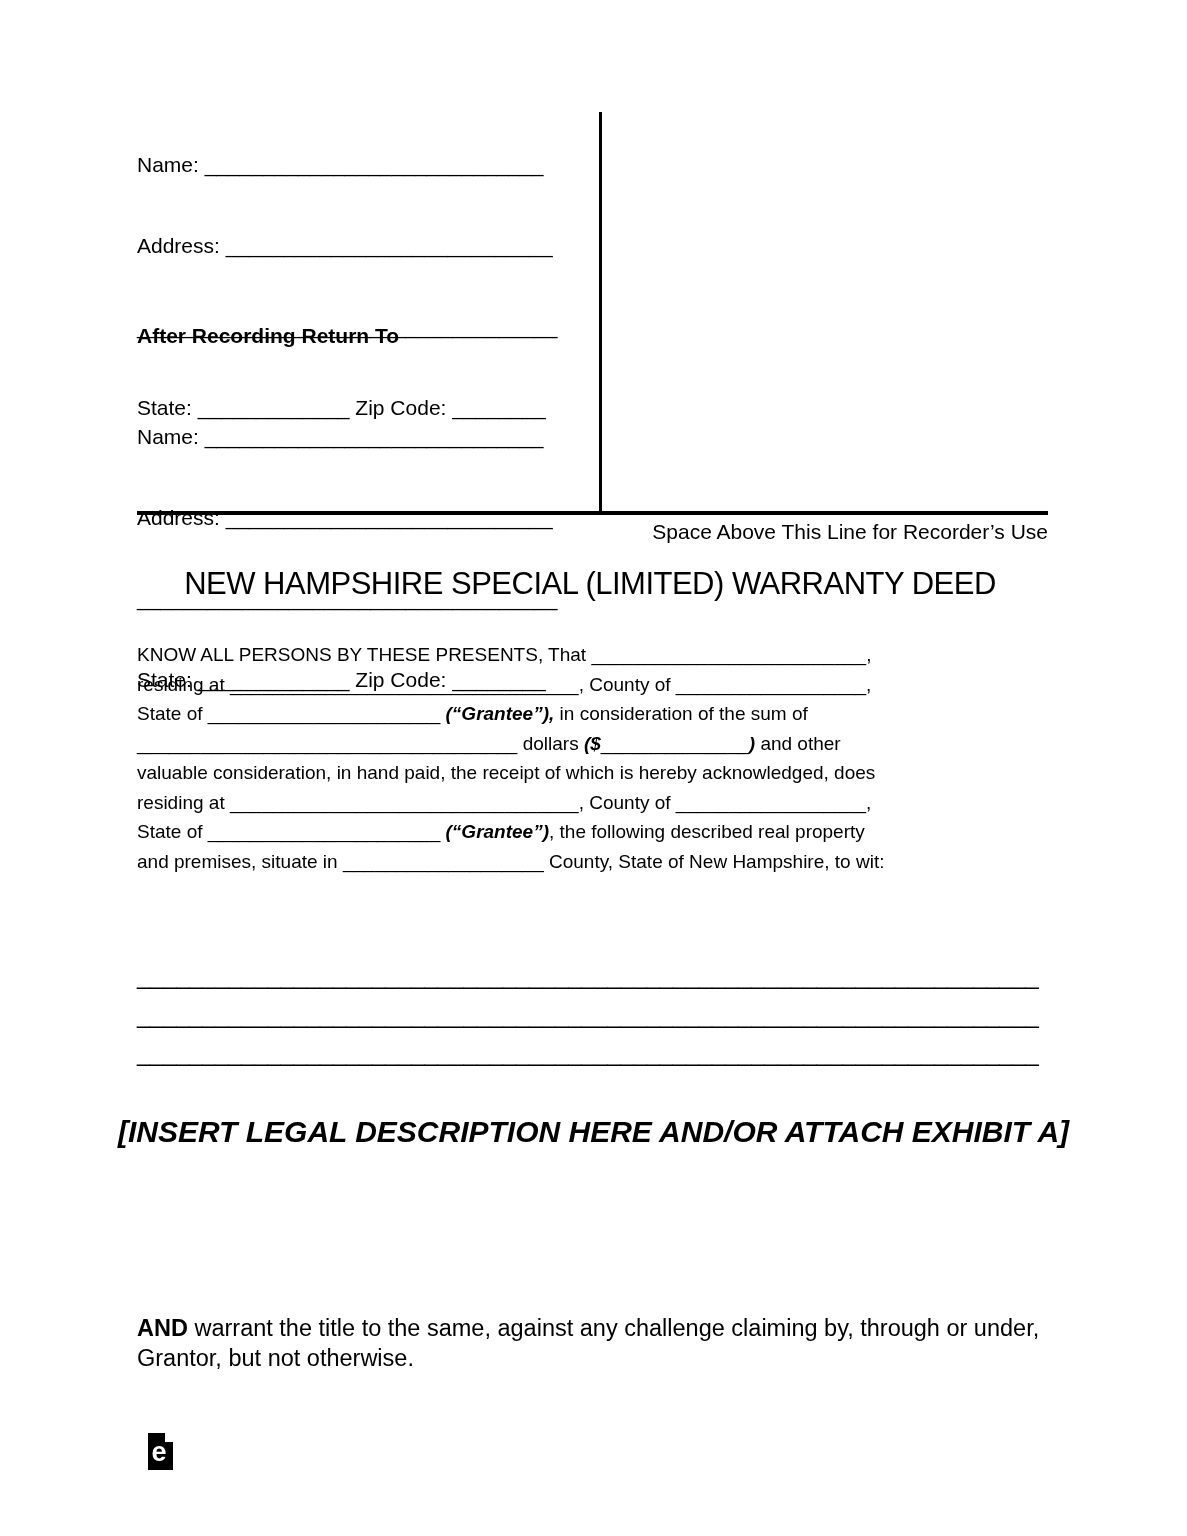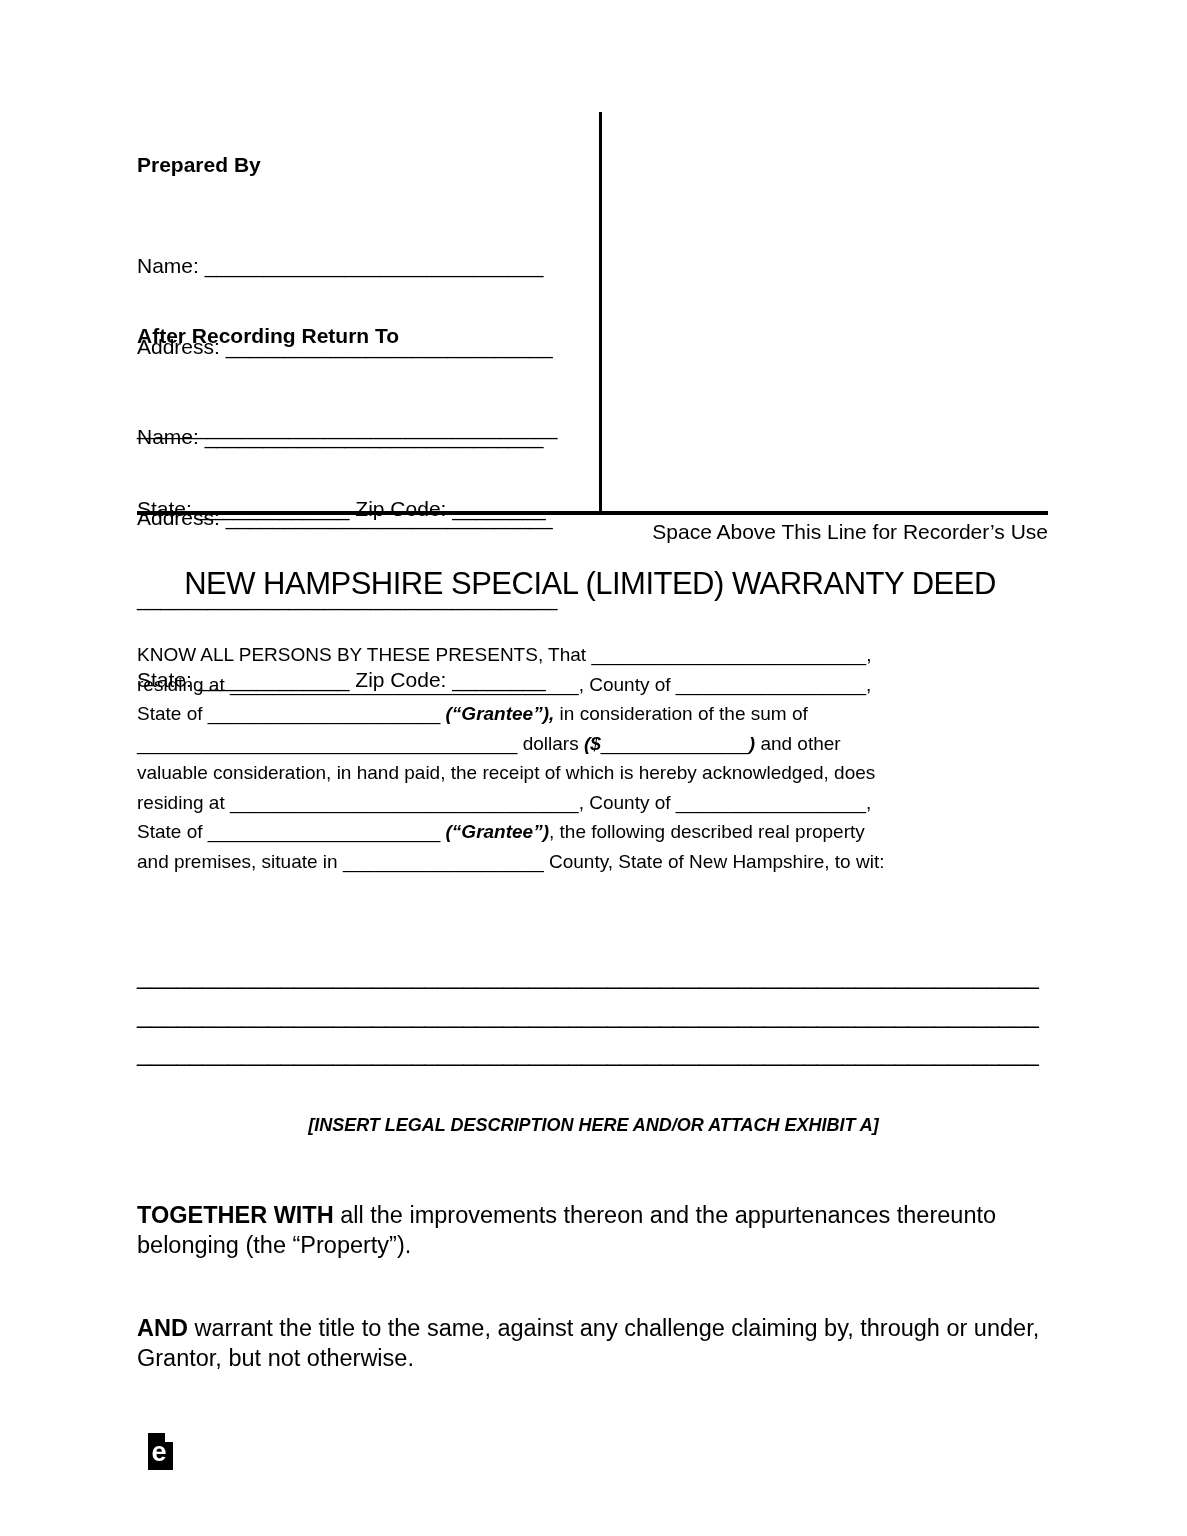--- a/index.html
+++ b/index.html
@@ -32,21 +32,21 @@
 
   .deed-par { left: 137px; top: 640px; font-size: 19px; line-height: 29.5px; }
   .deed-par .line { white-space: pre; }
   .bi { font-weight: bold; font-style: italic; }
 
   .desc-blanks { left: 137px; top: 957px; font-size: 23.5px; line-height: 38.5px; }
   .desc-blanks .line { white-space: pre; }
 
   .insert-legal {
     left: 0; top: 1115px; width: 1187px; text-align: center;
-    font-size: 18px; font-weight: bold; font-style: italic; white-space: nowrap;
+    font-size: 30px; font-weight: bold; font-style: italic; white-space: nowrap;
   }
 
   .clause { left: 137px; font-size: 23.5px; line-height: 30px; }
   .clause .line { white-space: pre; }
   .b { font-weight: bold; }
 
   
   .logo {
     left: 148px; top: 1433px; width: 25px; height: 37px; background: #000;
     clip-path: polygon(0 0, 17px 0, 17px 9px, 25px 9px, 25px 37px, 0 37px);
@@ -61,21 +61,20 @@
     color: #fff; font-weight: bold; font-size: 27px; line-height: 35px;
     text-align: center; font-family: "Liberation Sans", sans-serif;
   }
 </style>
 </head>
 <body>
 
 <div class="page">
 
   <div class="abs addr-block" style="top:97px">
-    <div class="addr-heading">Prepared By</div>
     <div>Name: _____________________________</div>
     <div>Address: ____________________________</div>
     <div>____________________________________</div>
     <div>State: _____________ Zip Code: ________</div>
   </div>
 
   <div class="abs addr-block" style="top:268px">
     <div class="addr-heading">After Recording Return To</div>
     <div>Name: _____________________________</div>
     <div>Address: ____________________________</div>
@@ -102,24 +101,20 @@
   </div>
 
   <div class="abs desc-blanks">
     <div class="line">_____________________________________________________________________</div>
     <div class="line">_____________________________________________________________________</div>
     <div class="line">_____________________________________________________________________</div>
   </div>
 
   <div class="abs insert-legal">[INSERT LEGAL DESCRIPTION HERE AND/OR ATTACH EXHIBIT A]</div>
 
-  <div class="abs clause" style="top:1200px">
-    <div class="line"><span class="b">TOGETHER WITH</span><span> all the improvements thereon and the appurtenances thereunto</span></div>
-    <div class="line">belonging (the “Property”).</div>
-  </div>
 
   <div class="abs clause" style="top:1313px">
     <div class="line"><span class="b">AND</span><span> warrant the title to the same, against any challenge claiming by, through or under,</span></div>
     <div class="line">Grantor, but not otherwise.</div>
   </div>
 
   <div class="abs logo">
     <div class="logo-fold"></div>
     <div class="logo-letter">e</div>
   </div>

